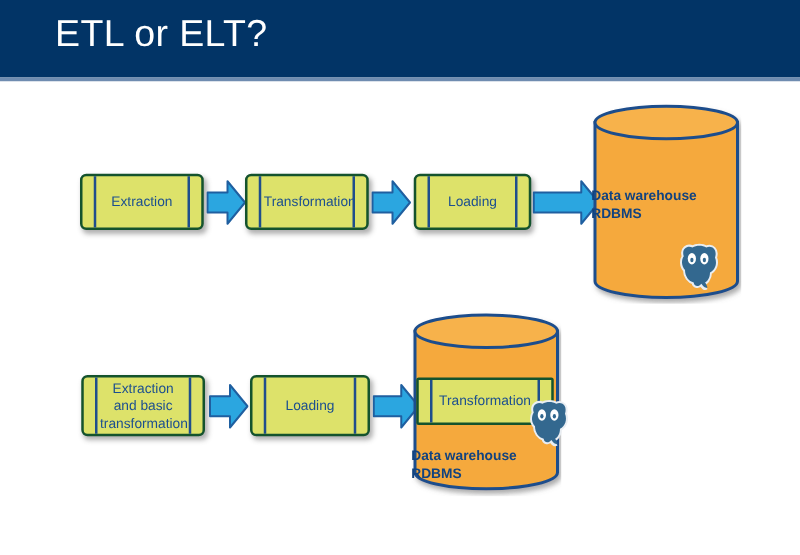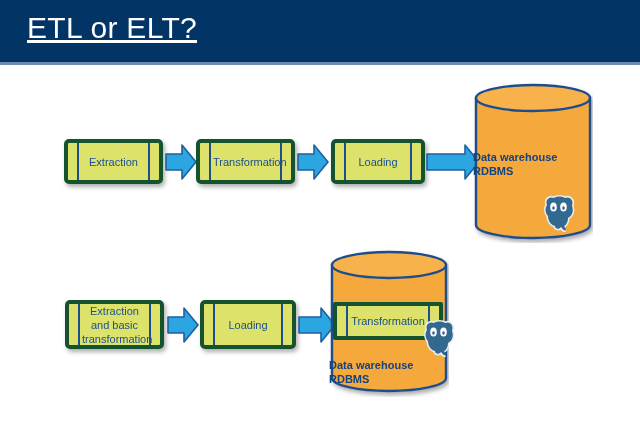--- a/index.html
+++ b/index.html
@@ -29,34 +29,33 @@
   .title-bar-underline {
     position: absolute;
     left: 0;
     top: 62px;
     width: 640px;
     height: 3px;
     background: #6f8cb0;
   }
   .slide-title {
     position: absolute;
-    left: 27px;
+    left: 44px;
     top: 11px;
     font-size: 30px;
     color: #ffffff;
     letter-spacing: 0.3px;
     white-space: nowrap;
-    text-decoration: underline;
   }
   
   .proc {
     position: absolute;
     box-sizing: border-box;
     background: #dde26a;
-    border: 4px solid #14532d;
+    border: 2px solid #14532d;
     border-radius: 5px;
     box-shadow: 2px 3px 4px rgba(80,80,80,0.45);
   }
   .proc .bar {
     position: absolute;
     top: 0;
     bottom: 0;
     width: 2px;
     background: #1f4e8c;
   }

